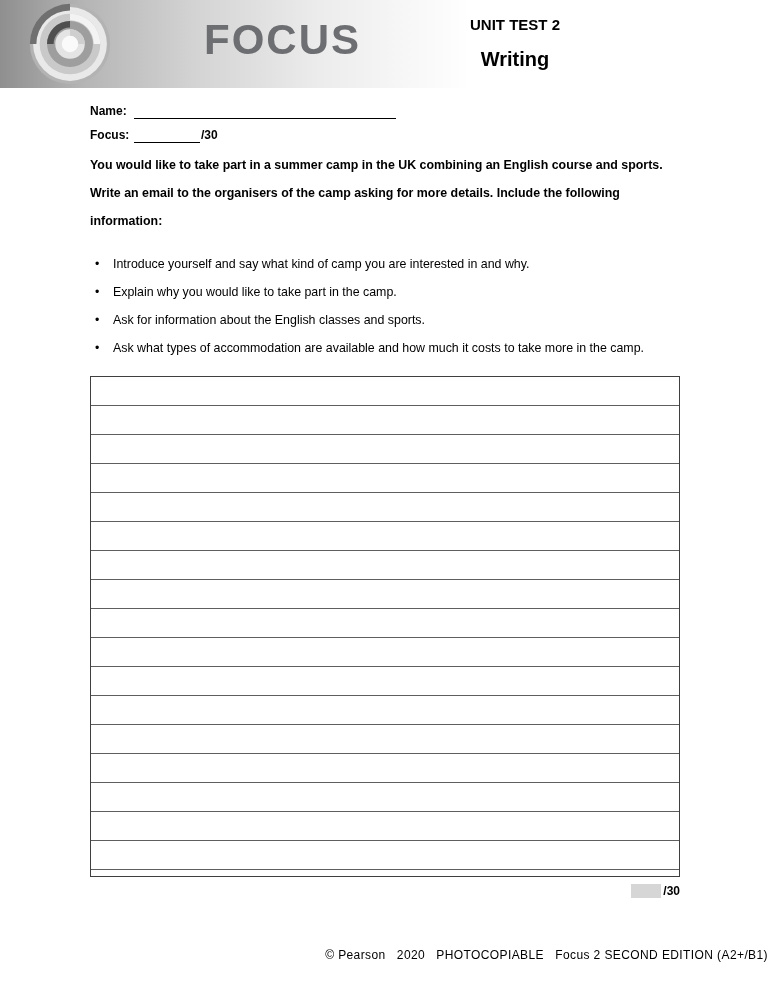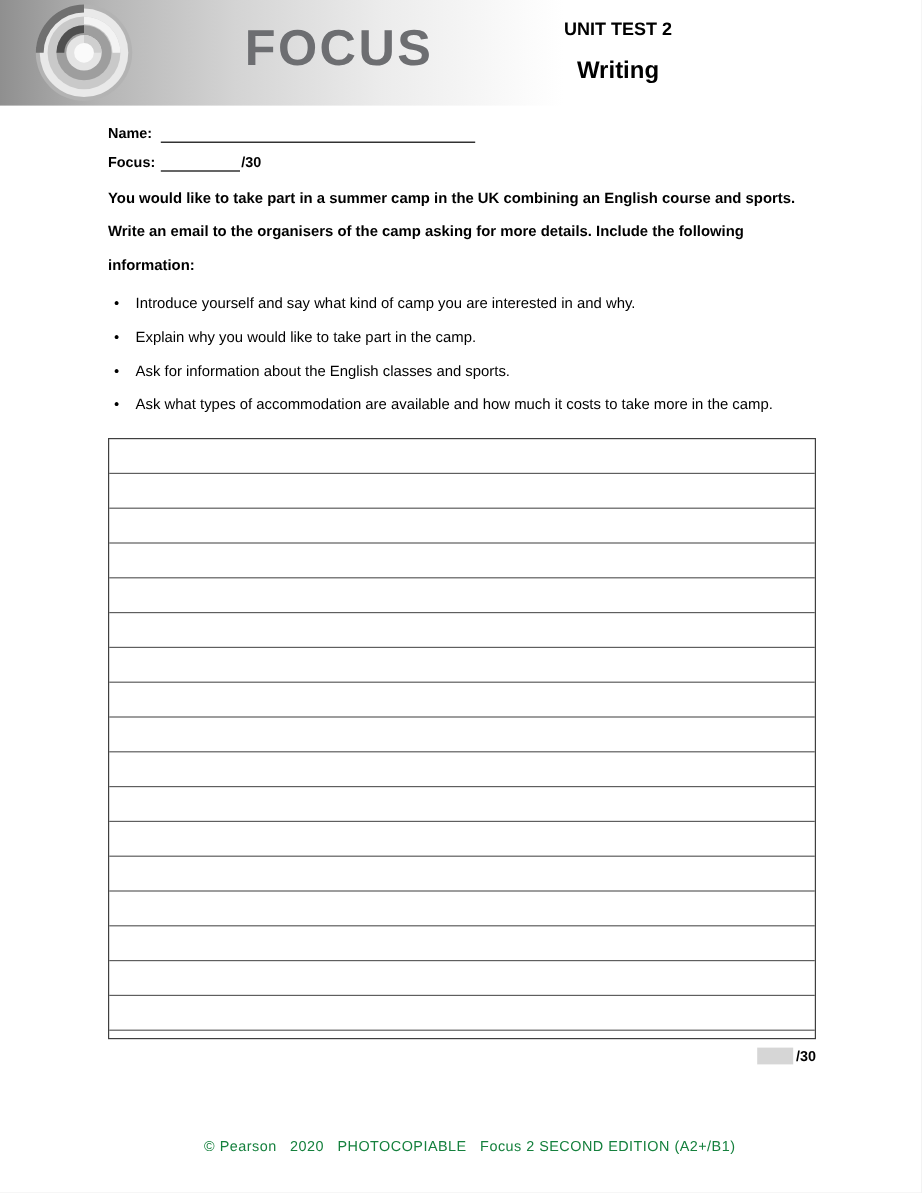--- a/index.html
+++ b/index.html
@@ -33,38 +33,38 @@
   .fill-line { display:inline-block; border-bottom:1.5px solid #000; height:15px; }
   .name-line, .class-line { width:262px; }
   .total-row { margin-top:3px; }
   .total-line { width:66px; }
   .total-value { font-weight:bold; margin-left:1px; }
 
   .instructions {
     margin-top:2px; font-size:12.4px; font-weight:bold; line-height:28px; max-width:600px;
   }
 
-  .bullet-list { list-style:none; margin-top:4px; }
+  .bullet-list { list-style:none; margin-top:15px; }
   .bullet-list li {
     position:relative; padding-left:23px; font-size:12.4px; line-height:28px;
   }
   .bullet-list li::before { content:"\2022"; position:absolute; left:5px; }
 
   .writing-box {
     margin-top:14px; border:1px solid #3f3f3f; height:501px; background:#fff;
   }
   .write-line { height:29px; border-bottom:1px solid #5e5e5e; }
 
   .score-row { display:flex; justify-content:flex-end; align-items:center; margin-top:7px; }
   .score-box { display:inline-block; width:30px; height:14px; background:#d6d6d6; }
   .score-label { font-size:12px; font-weight:bold; margin-left:2px; }
 
   .footer {
-    position:absolute; left:0; right:0; top:934px; text-align:center;
-    font-size:12px; letter-spacing:0.4px; white-space:pre; color:#15803d;
+    position:absolute; left:0; right:0; top:934px; text-align:right;
+    font-size:12px; letter-spacing:0.4px; white-space:pre; color:#000000;
   }
 </style>
 </head>
 <body>
 
 <div class="page">
 
   <header class="banner">
     <div class="banner-gradient"></div>
 

